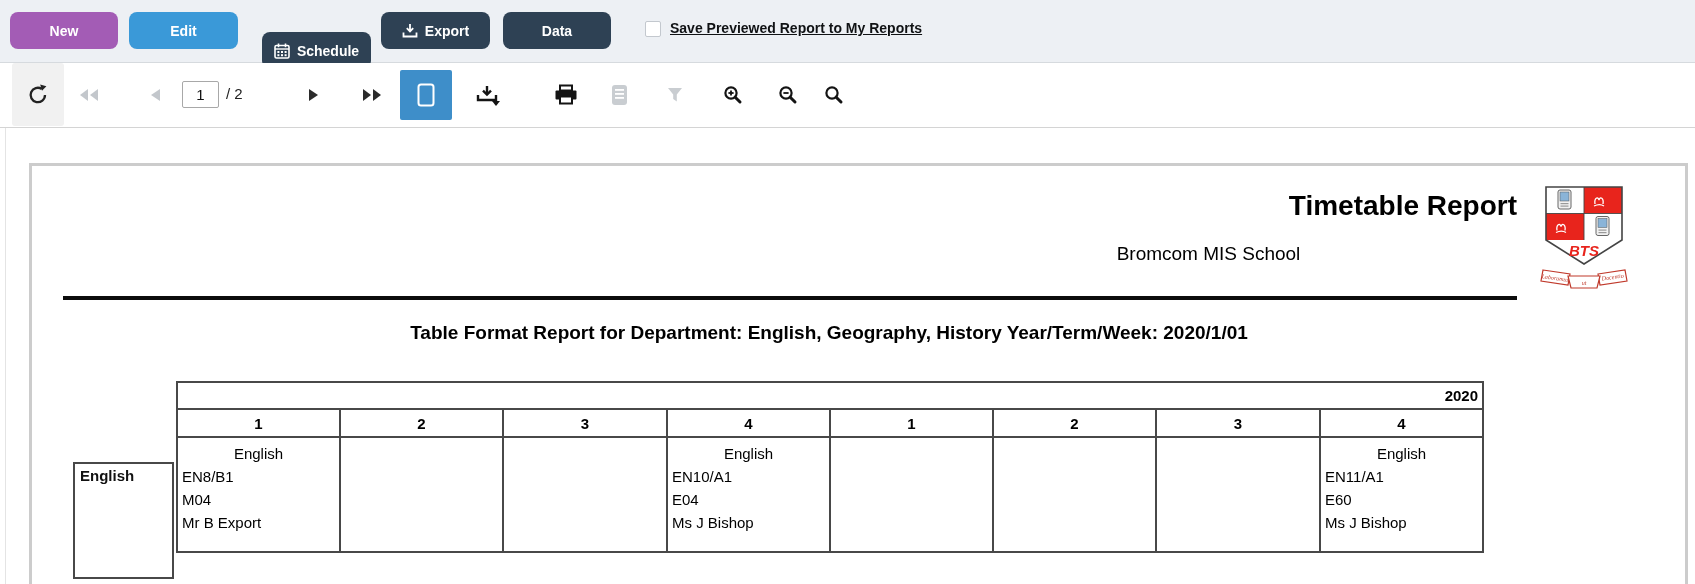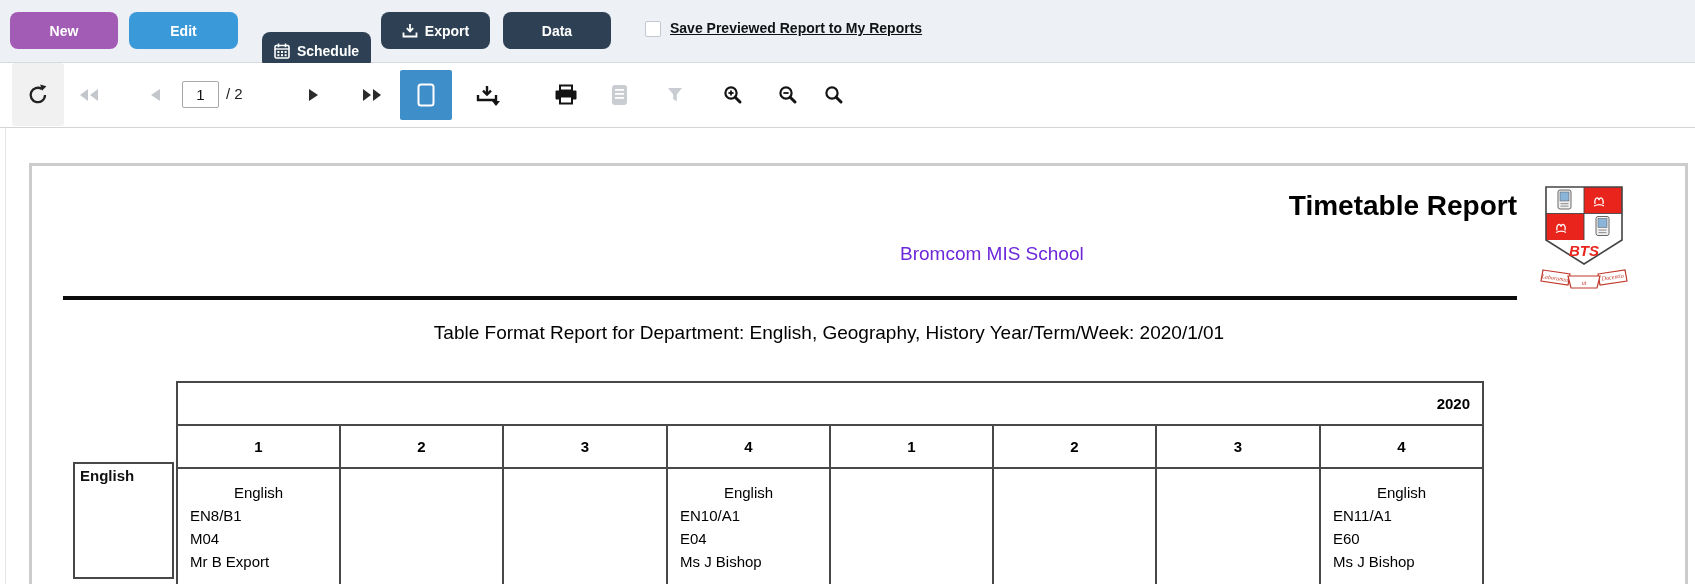--- a/index.html
+++ b/index.html
@@ -31,31 +31,31 @@
   .pagetotal{position:absolute;left:226px;top:22px;font-size:15px;color:#222;}
   .active-view{left:400px;top:7px;width:52px;height:50px;background:#3e8ec9;border-radius:2px;}
 
   
   .page{position:absolute;left:29px;top:163px;width:1659px;height:430px;background:#fff;
         border-top:3px solid #ccc;border-left:3px solid #ccc;border-right:3px solid #ccc;box-sizing:border-box;}
   .left-edge{position:absolute;left:5px;top:128px;width:1px;height:456px;background:#e4e4e4;}
 
   .rpt-title{position:absolute;left:900px;top:190px;width:617px;text-align:right;
              font-size:28px;font-weight:bold;color:#000;}
-  .rpt-school{position:absolute;left:900px;top:243px;width:617px;text-align:left;
-              font-size:19px;color:#6d28d9;}
+  .rpt-school{position:absolute;left:900px;top:243px;width:617px;text-align:center;
+              font-size:19px;color:#000000;}
   .rpt-rule{position:absolute;left:63px;top:296px;width:1454px;height:4px;background:#0c0c0c;}
   .rpt-heading{position:absolute;left:176px;top:322px;width:1306px;text-align:center;
-               font-size:19px;font-weight:normal;color:#000;}
+               font-size:19px;font-weight:bold;color:#000;}
   .logo{position:absolute;left:1540px;top:184px;width:88px;height:108px;}
 
   
   table.grid{position:absolute;left:176px;top:381px;width:1306px;border-collapse:collapse;
              table-layout:fixed;font-size:15px;color:#000;}
-  table.grid td{border:2px solid #484848;box-sizing:border-box;padding:12px;}
+  table.grid td{border:2px solid #484848;box-sizing:border-box;padding:4px;}
   td.year{height:24px;text-align:right;font-weight:bold;padding-right:5px;}
   td.day{height:28px;text-align:center;font-weight:bold;}
   td.period{height:28px;text-align:center;font-weight:bold;}
   td.lesson{height:115px;vertical-align:top;padding:3px 8px 0 8px;line-height:23px;font-size:15px;}
   td.lesson .subj{text-align:center;}
   .rowlabel{position:absolute;left:73px;top:462px;width:101px;height:117px;border:2px solid #484848;
             box-sizing:border-box;font-size:15px;font-weight:bold;padding:3px 5px;background:#fff;}
   svg{display:block;}
 </style>
 </head>

